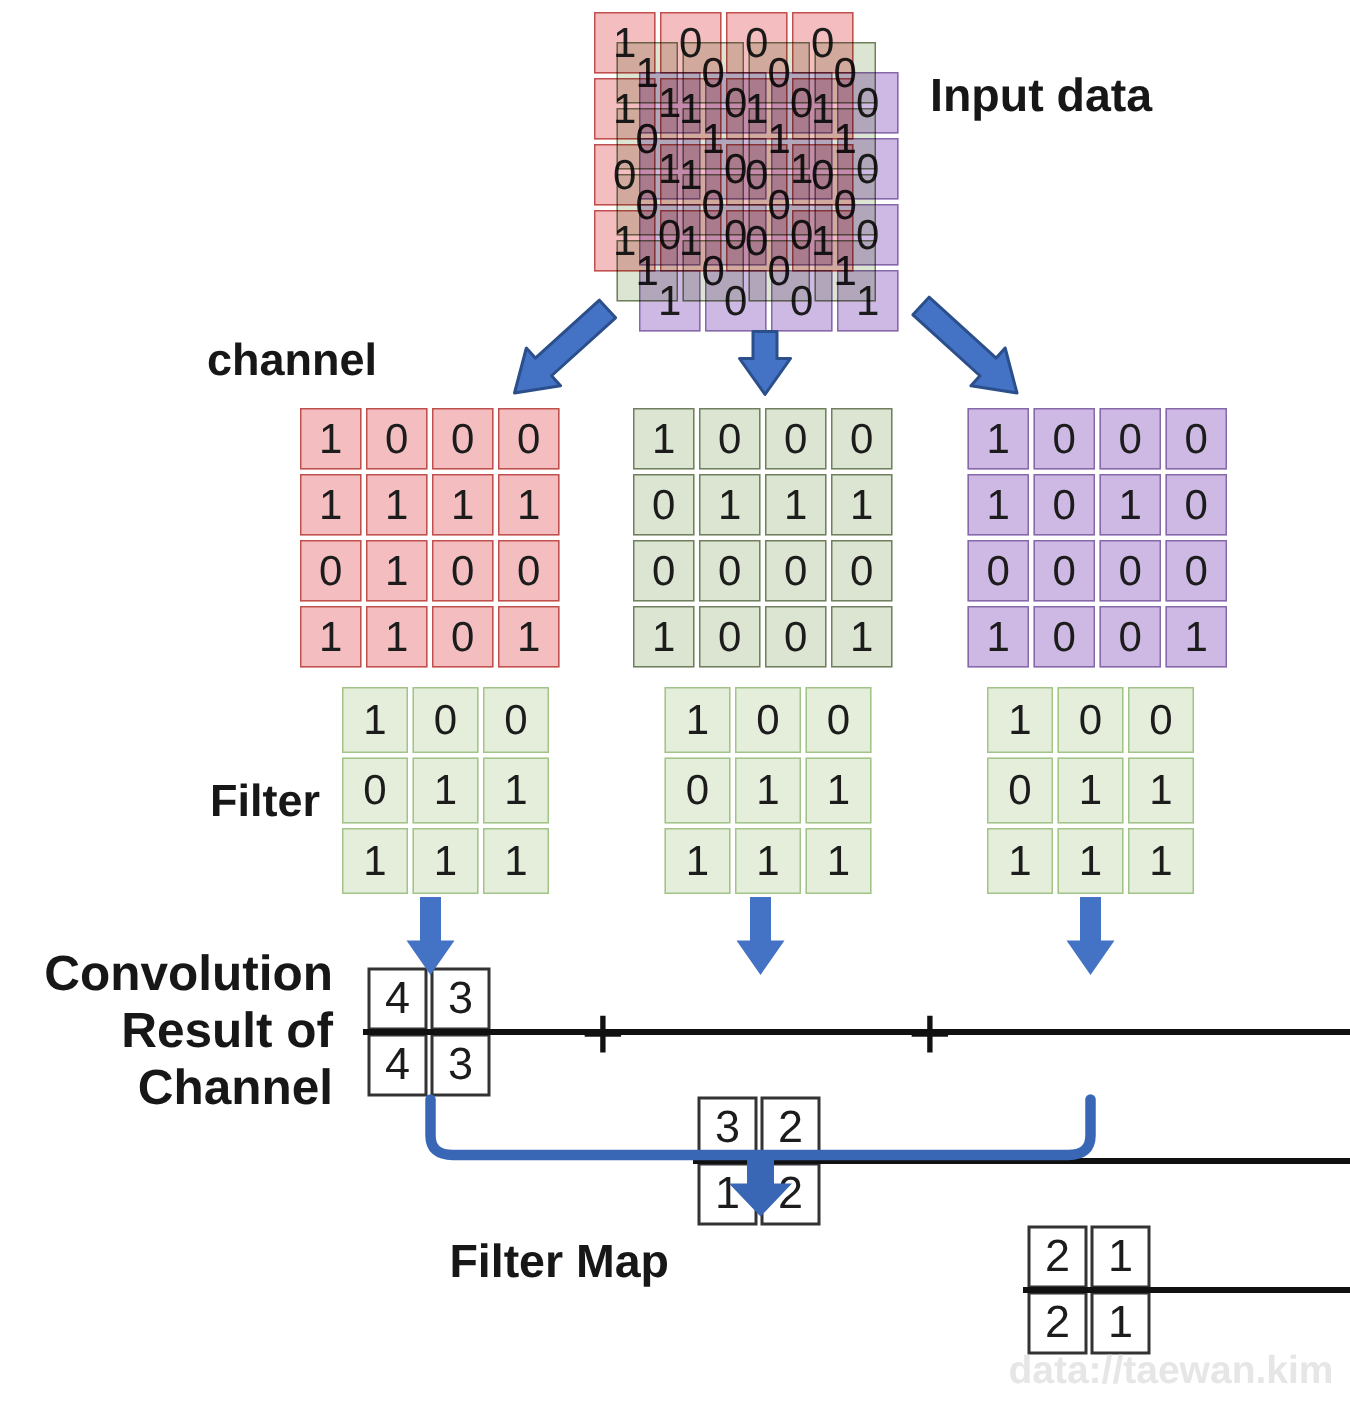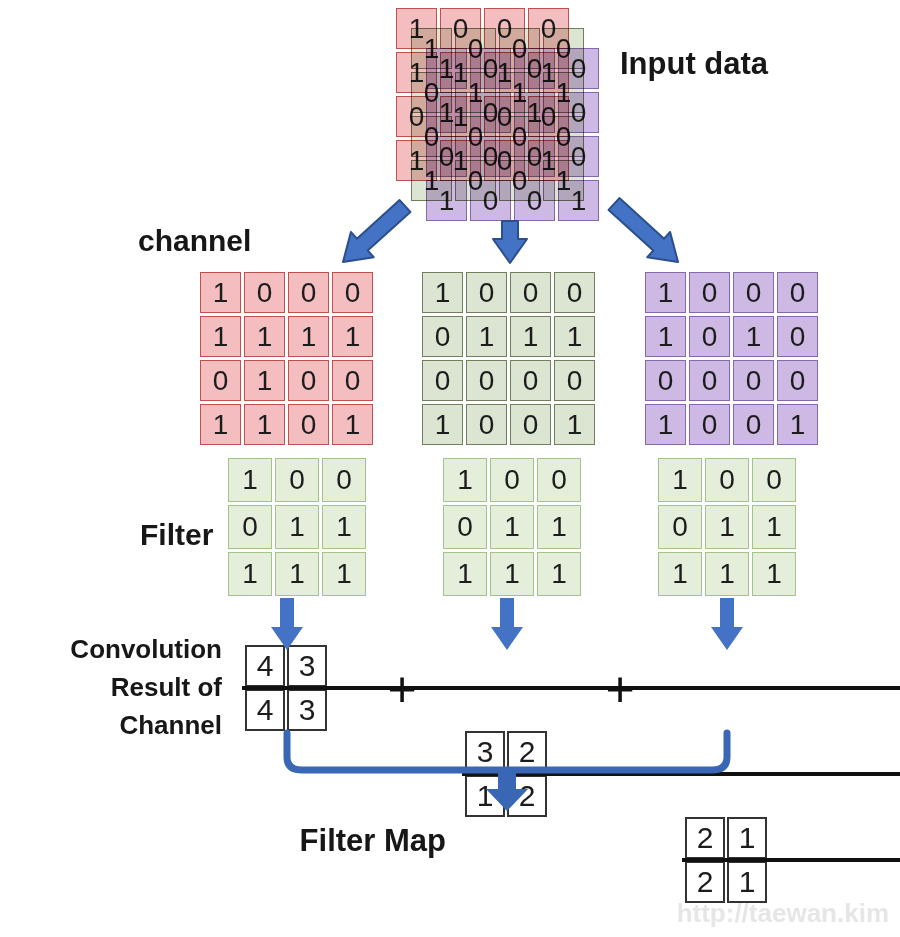--- a/index.html
+++ b/index.html
@@ -22,21 +22,21 @@
 
   .resm{position:relative;}
   .resm .cell{background:#fff;border:2px solid #333;font-size:30px;}
   .resm::after{content:"";position:absolute;left:-3px;right:-3px;top:50%;
                margin-top:-2px;height:4px;background:#111;}
 
   .label{position:absolute;font-weight:700;color:#171717;}
   .lbl-input{left:620px;top:44px;font-size:31px;line-height:40px;text-align:right;}
   .lbl-channel{left:138px;top:224px;font-size:30px;}
   .lbl-filter{left:116px;top:518px;font-size:30px;margin-left:24px;}
-  .lbl-conv{left:0;width:222px;top:630px;font-size:26px;line-height:38px;text-align:right;}
+  .lbl-conv{left:0;width:222px;top:630px;font-size:33px;line-height:38px;text-align:right;}
   .lbl-fm{left:0;width:446px;top:823px;font-size:31px;text-align:right;}
   .plus{position:absolute;width:50px;top:661px;height:56px;line-height:56px;
         text-align:center;font-size:50px;font-weight:400;color:#111;}
   .watermark{position:absolute;right:11px;top:898px;font-size:26px;font-weight:700;color:#e6e6e6;}
 </style>
 </head>
 <body>
 
 <div class="canvas">
 
@@ -212,21 +212,21 @@
   <div class="plus" style="left:595px;">+</div>
   <div class="matrix g2 resm" style="left:685px;top:645px;">
       <div class="cell">2</div>
       <div class="cell">1</div>
       <div class="cell">2</div>
       <div class="cell">1</div>
     </div>
 
   <div class="label lbl-fm">Filter Map</div>
 
-  <div class="watermark">http://taewan.kim</div>
+  <div class="watermark">data://taewan.kim</div>
 
   <svg class="overlay" width="900" height="937" viewBox="0 0 900 937">
 
     <polygon points="399.6,200.1 356.9,238.7 350.9,232.0 343,262 373.7,257.2 367.7,250.5 410.4,211.9" fill="#4472c4" stroke="#2a4f8a" stroke-width="2" stroke-linejoin="round"></polygon>
     <polygon points="502,221 502,239 493,239 510,263 527,239 518,239 518,221" fill="#4472c4" stroke="#2a4f8a" stroke-width="2" stroke-linejoin="round"></polygon>
     <polygon points="608.6,209.9 653.3,250.5 647.3,257.2 678,262 670.1,232.0 664.1,238.7 619.4,198.1" fill="#4472c4" stroke="#2a4f8a" stroke-width="2" stroke-linejoin="round"></polygon>
 
     <polygon points="280,598 280,627 271,627 287,650 303,627 294,627 294,598" fill="#4472c4"></polygon>
     <polygon points="500,598 500,627 491,627 507,650 523,627 514,627 514,598" fill="#4472c4"></polygon>
     <polygon points="720,598 720,627 711,627 727,650 743,627 734,627 734,598" fill="#4472c4"></polygon>

